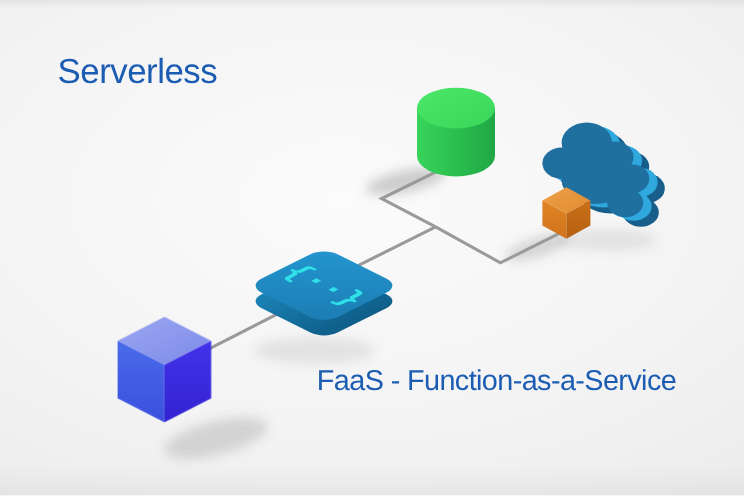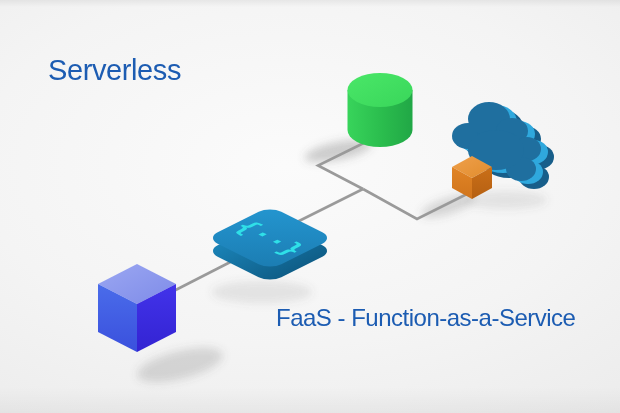--- a/index.html
+++ b/index.html
@@ -13,27 +13,27 @@
       linear-gradient(to top, rgba(0,0,0,0.04), rgba(0,0,0,0) 26px),
       radial-gradient(ellipse 130% 115% at 46% 40%, #fbfbfb 0%, #f4f4f4 38%, #eaeaea 72%, #e0e0e0 100%);
   }
   .stage svg{position:absolute;left:0;top:0;}
   .label{
     position:absolute;
     color:#1c5cb2;
     white-space:nowrap;
   }
   .title-label{
-    left:48px;top:54px;
+    left:48px;top:44px;
     font-size:29px;
     letter-spacing:-0.4px;
     font-weight:400;
   }
   .caption-label{
-    left:276px;top:304px;
+    left:264px;top:304px;
     font-size:24px;
     letter-spacing:-0.5px;
     font-weight:400;
   }
 </style>
 </head>
 <body>
 
 <div class="stage">
 

